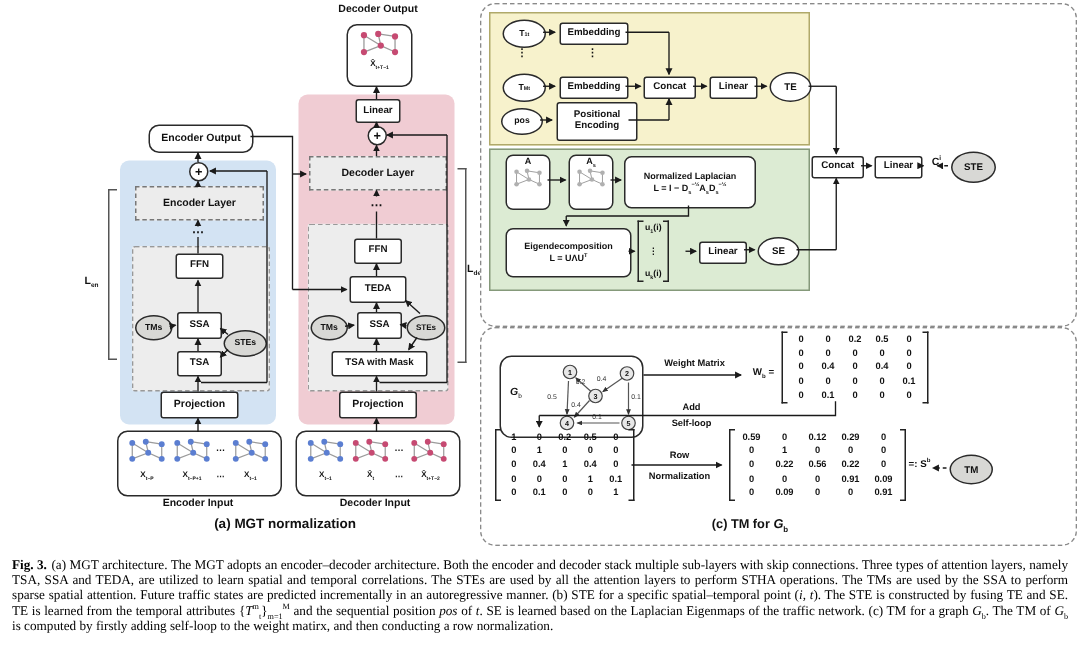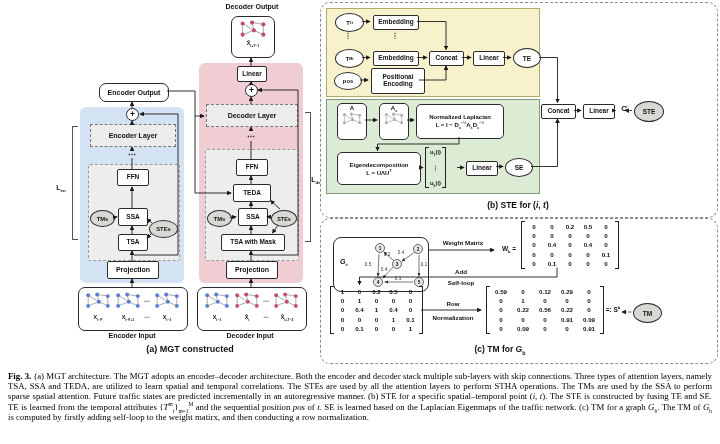--- a/index.html
+++ b/index.html
@@ -135,21 +135,21 @@
     </svg>
   <div class="dots" style="left:260px;top:298px;width:12px;font-size:6px;">⋯</div>
   <svg class="abs gico" style="left:272px;top:292px;width:28px;height:18px;" viewBox="0 0 34 22">
       <use href="#gsym" fill="#c64a72"></use>
     </svg>
   <div class="vlbl" style="left:202px;top:314px;width:30px;"><span>X</span><sub>t−1</sub></div>
   <div class="vlbl" style="left:232px;top:314px;width:30px;"><span>X̂</span><sub>t</sub></div>
   <div class="vlbl" style="left:260px;top:314px;width:12px;"><span>⋯</span></div>
   <div class="vlbl" style="left:271px;top:314px;width:32px;"><span>X̂</span><sub>t+T−2</sub></div>
   <div class="ttl" style="left:210px;top:332px;width:80px;">Decoder Input</div>
-  <div class="cap" style="left:110px;top:344px;width:160px;font-size:9px;">(a) MGT constructed</div>
+  <div class="cap" style="left:110px;top:344px;width:160px;font-size:9px;">(a) MGT normalization</div>
 
   <div class="panelbx" style="left:320px;top:2px;width:396px;height:214px;"></div>
   <div class="abs yellowfill" style="left:326px;top:8px;width:212px;height:87px;"></div>
   <div class="ell" style="left:335px;top:13px;width:27px;height:17px;">
       <span>T</span>
       <sup>1</sup>
       <sub>t</sub>
     </div>
   <div class="bx" style="left:373px;top:15px;width:44px;height:13px;">Embedding</div>
   <div class="dots" style="left:343px;top:32px;width:10px;font-size:7px;">⋮</div>
@@ -196,21 +196,20 @@
     </div>
     <div class="matbrr"></div>
   </div>
   <div class="bx" style="left:466px;top:161px;width:30px;height:13px;">Linear</div>
   <div class="ell" style="left:505px;top:158px;width:26px;height:17px;font-size:6.5px;">SE</div>
 
   <div class="bx" style="left:541px;top:104px;width:33px;height:13px;">Concat</div>
   <div class="bx" style="left:583px;top:104px;width:30px;height:13px;">Linear</div>
   <div class="smlbl" style="left:616px;top:105px;width:18px;font-size:7px;"><span>C</span><sup>i</sup><sub>t</sub></div>
   <div class="ell gell" style="left:634px;top:101px;width:28px;height:19px;font-size:6.5px;">STE</div>
-  <div class="cap" style="left:420px;top:200px;width:196px;"><span>(b) STE for (</span><span class="i">i</span><span>, </span><span class="i">t</span><span>)</span></div>
 
   <div class="panelbx" style="left:320px;top:218px;width:396px;height:144px;"></div>
   <div class="rbx" style="left:333px;top:237px;width:94px;height:53px;border-radius:8px;">
     <svg style="position:absolute;left:0;top:0;width:94px;height:53px;" viewBox="0 0 94 53">
       <defs>
         <marker id="gah" markerWidth="5" markerHeight="5" refX="4" refY="2" orient="auto">
             <path d="M0,0L5,2L0,4Z" fill="#333"></path>
           </marker>
       </defs>
       <g stroke="#555" stroke-width="0.8" fill="none">

